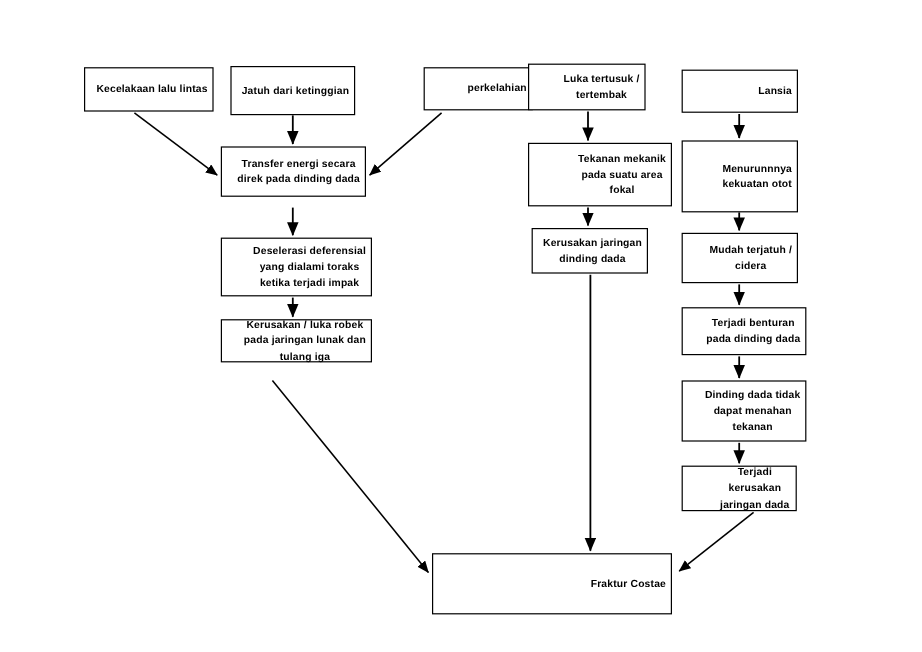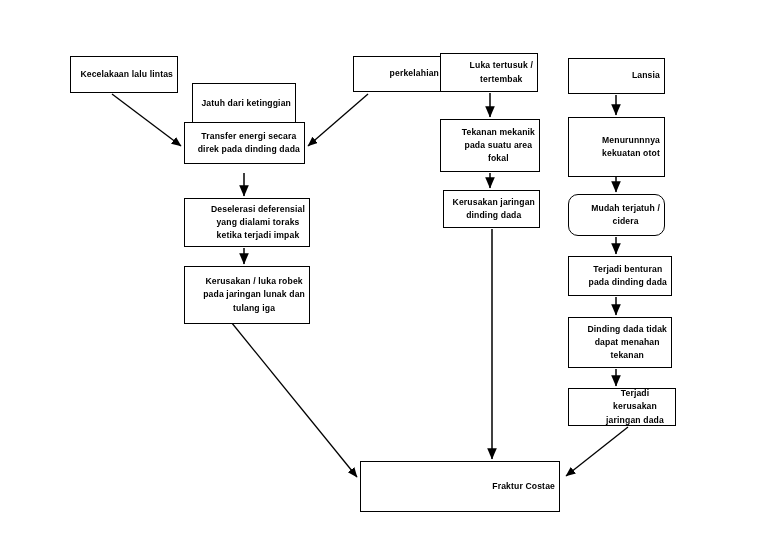--- a/index.html
+++ b/index.html
@@ -68,45 +68,45 @@
         <line x1="616" y1="297" x2="616" y2="315" stroke="#000000" stroke-width="1.5" marker-end="url(#arrowhead)"></line>
         <line x1="616" y1="369" x2="616" y2="386" stroke="#000000" stroke-width="1.5" marker-end="url(#arrowhead)"></line>
         <line x1="227" y1="317" x2="357" y2="477" stroke="#000000" stroke-width="1.3" marker-end="url(#arrowhead)"></line>
         <line x1="492" y1="229" x2="492" y2="459" stroke="#000000" stroke-width="1.5" marker-end="url(#arrowhead)"></line>
         <line x1="628" y1="427" x2="566" y2="476" stroke="#000000" stroke-width="1.3" marker-end="url(#arrowhead)"></line>
       </g>
   </svg>
 
   <div id="node-layer">
       <div class="node" style="left: 70px; top: 56px; width: 108px; height: 37px; border-color: rgb(0, 0, 0); color: rgb(0, 0, 0);"><span>Kecelakaan lalu lintas</span></div>
-      <div class="node" style="left: 192px; top: 55px; width: 104px; height: 41px; border-color: rgb(0, 0, 0); color: rgb(0, 0, 0); margin-top: 28px;"><span>Jatuh dari ketinggian</span></div>
+      <div class="node" style="left: 192px; top: 55px; width: 104px; height: 41px; border-color: rgb(0, 0, 0); color: rgb(0, 0, 0);"><span>Jatuh dari ketinggian</span></div>
       <div class="node" style="left: 353px; top: 56px; width: 91px; height: 36px; border-color: rgb(0, 0, 0); color: rgb(0, 0, 0);"><span>perkelahian</span></div>
       <div class="node" style="left: 440px; top: 53px; width: 98px; height: 39px; border-color: rgb(0, 0, 0); color: rgb(0, 0, 0);"><span>Luka tertusuk /
 tertembak</span></div>
       <div class="node" style="left: 568px; top: 58px; width: 97px; height: 36px; border-color: rgb(0, 0, 0); color: rgb(0, 0, 0);"><span>Lansia</span></div>
       <div class="node" style="left: 184px; top: 122px; width: 121px; height: 42px; border-color: rgb(0, 0, 0); color: rgb(0, 0, 0);"><span>Transfer energi secara
 direk pada dinding dada</span></div>
-      <div class="node" style="left: 440px; top: 119px; width: 100px; height: 53px; border-color: rgb(0, 0, 0); color: rgb(0, 0, 0);"><span>Tekanan mekanik
+      <div class="node" style="left: 440px; top: 119px; width: 120px; height: 53px; border-color: rgb(0, 0, 0); color: rgb(0, 0, 0);"><span>Tekanan mekanik
 pada suatu area
 fokal</span></div>
       <div class="node" style="left: 568px; top: 117px; width: 97px; height: 60px; border-color: rgb(0, 0, 0); color: rgb(0, 0, 0);"><span>Menurunnnya
 kekuatan otot</span></div>
       <div class="node" style="left: 184px; top: 198px; width: 126px; height: 49px; border-color: rgb(0, 0, 0); color: rgb(0, 0, 0);"><span>Deselerasi deferensial
 yang dialami toraks
 ketika terjadi impak</span></div>
       <div class="node" style="left: 443px; top: 190px; width: 97px; height: 38px; border-color: rgb(0, 0, 0); color: rgb(0, 0, 0);"><span>Kerusakan jaringan
 dinding dada</span></div>
-      <div class="node" style="left: 568px; top: 194px; width: 97px; height: 42px; border-color: rgb(0, 0, 0); color: rgb(0, 0, 0); border-radius: 10px;"><span>Mudah terjatuh /
+      <div class="node" style="left: 568px; top: 194px; width: 97px; height: 42px; border-color: rgb(0, 0, 0); color: rgb(0, 0, 0);"><span>Mudah terjatuh /
 cidera</span></div>
-      <div class="node" style="left: 184px; top: 266px; width: 126px; height: 58px; border-color: rgb(0, 0, 0); color: rgb(0, 0, 0);"><span>Kerusakan / luka robek
+      <div class="node" style="left: 184px; top: 266px; width: 126px; height: 36px; border-color: rgb(0, 0, 0); color: rgb(0, 0, 0);"><span>Kerusakan / luka robek
 pada jaringan lunak dan
 tulang iga</span></div>
       <div class="node" style="left: 568px; top: 256px; width: 104px; height: 40px; border-color: rgb(0, 0, 0); color: rgb(0, 0, 0);"><span>Terjadi benturan
 pada dinding dada</span></div>
       <div class="node" style="left: 568px; top: 317px; width: 104px; height: 51px; border-color: rgb(0, 0, 0); color: rgb(0, 0, 0);"><span>Dinding dada tidak
 dapat menahan
 tekanan</span></div>
-      <div class="node" style="left: 568px; top: 388px; width: 108px; height: 38px; border-color: rgb(0, 0, 0); color: rgb(0, 0, 0); padding-left: 30px;"><span>Terjadi kerusakan
+      <div class="node" style="left: 568px; top: 388px; width: 96px; height: 38px; border-color: rgb(0, 0, 0); color: rgb(0, 0, 0); padding-left: 30px;"><span>Terjadi kerusakan
 jaringan dada</span></div>
       <div class="node" style="left: 360px; top: 461px; width: 200px; height: 51px; border-color: rgb(0, 0, 0); color: rgb(0, 0, 0);"><span>Fraktur Costae</span></div>
     </div>
 
 </div>
 
 </body></html>

